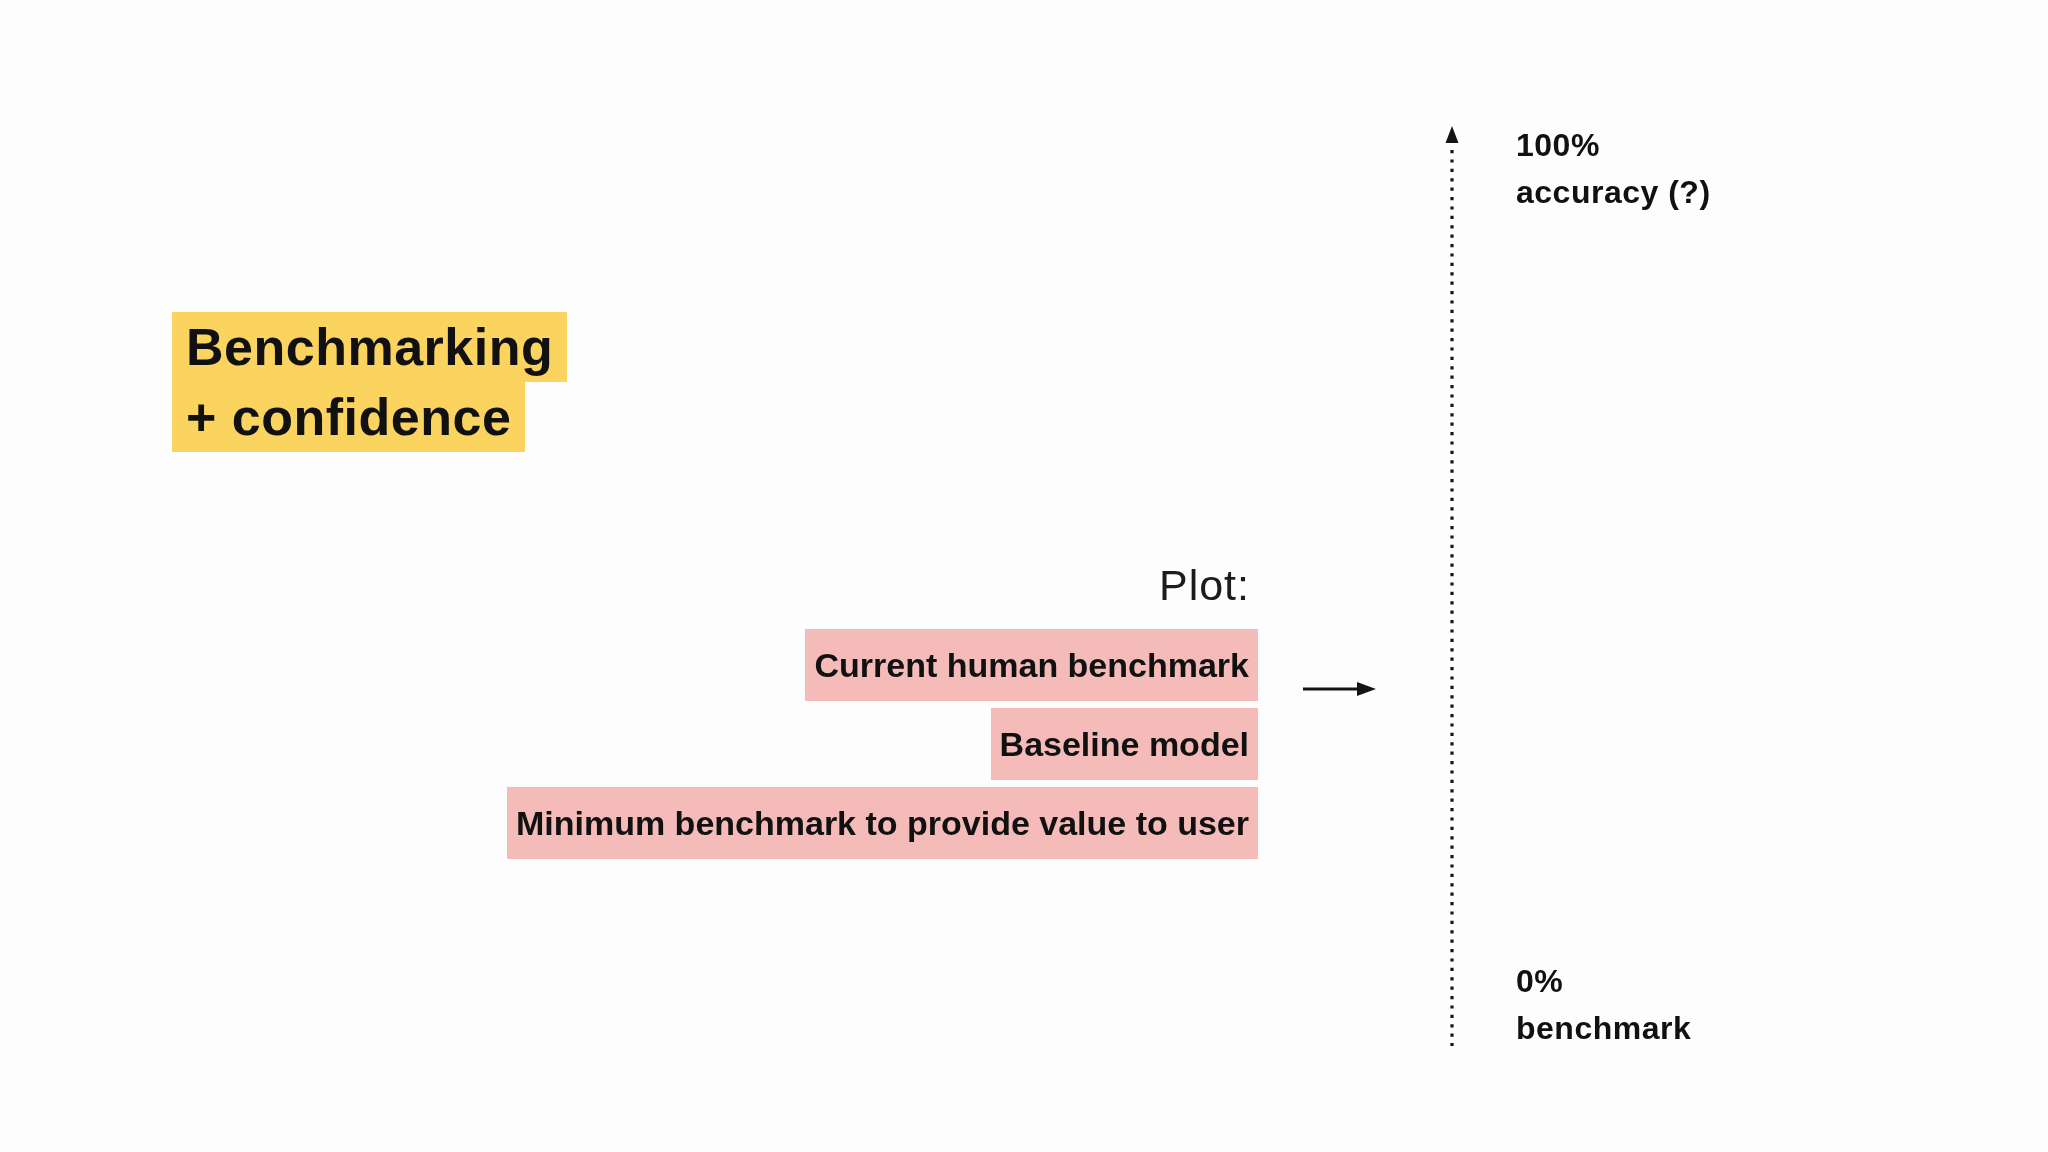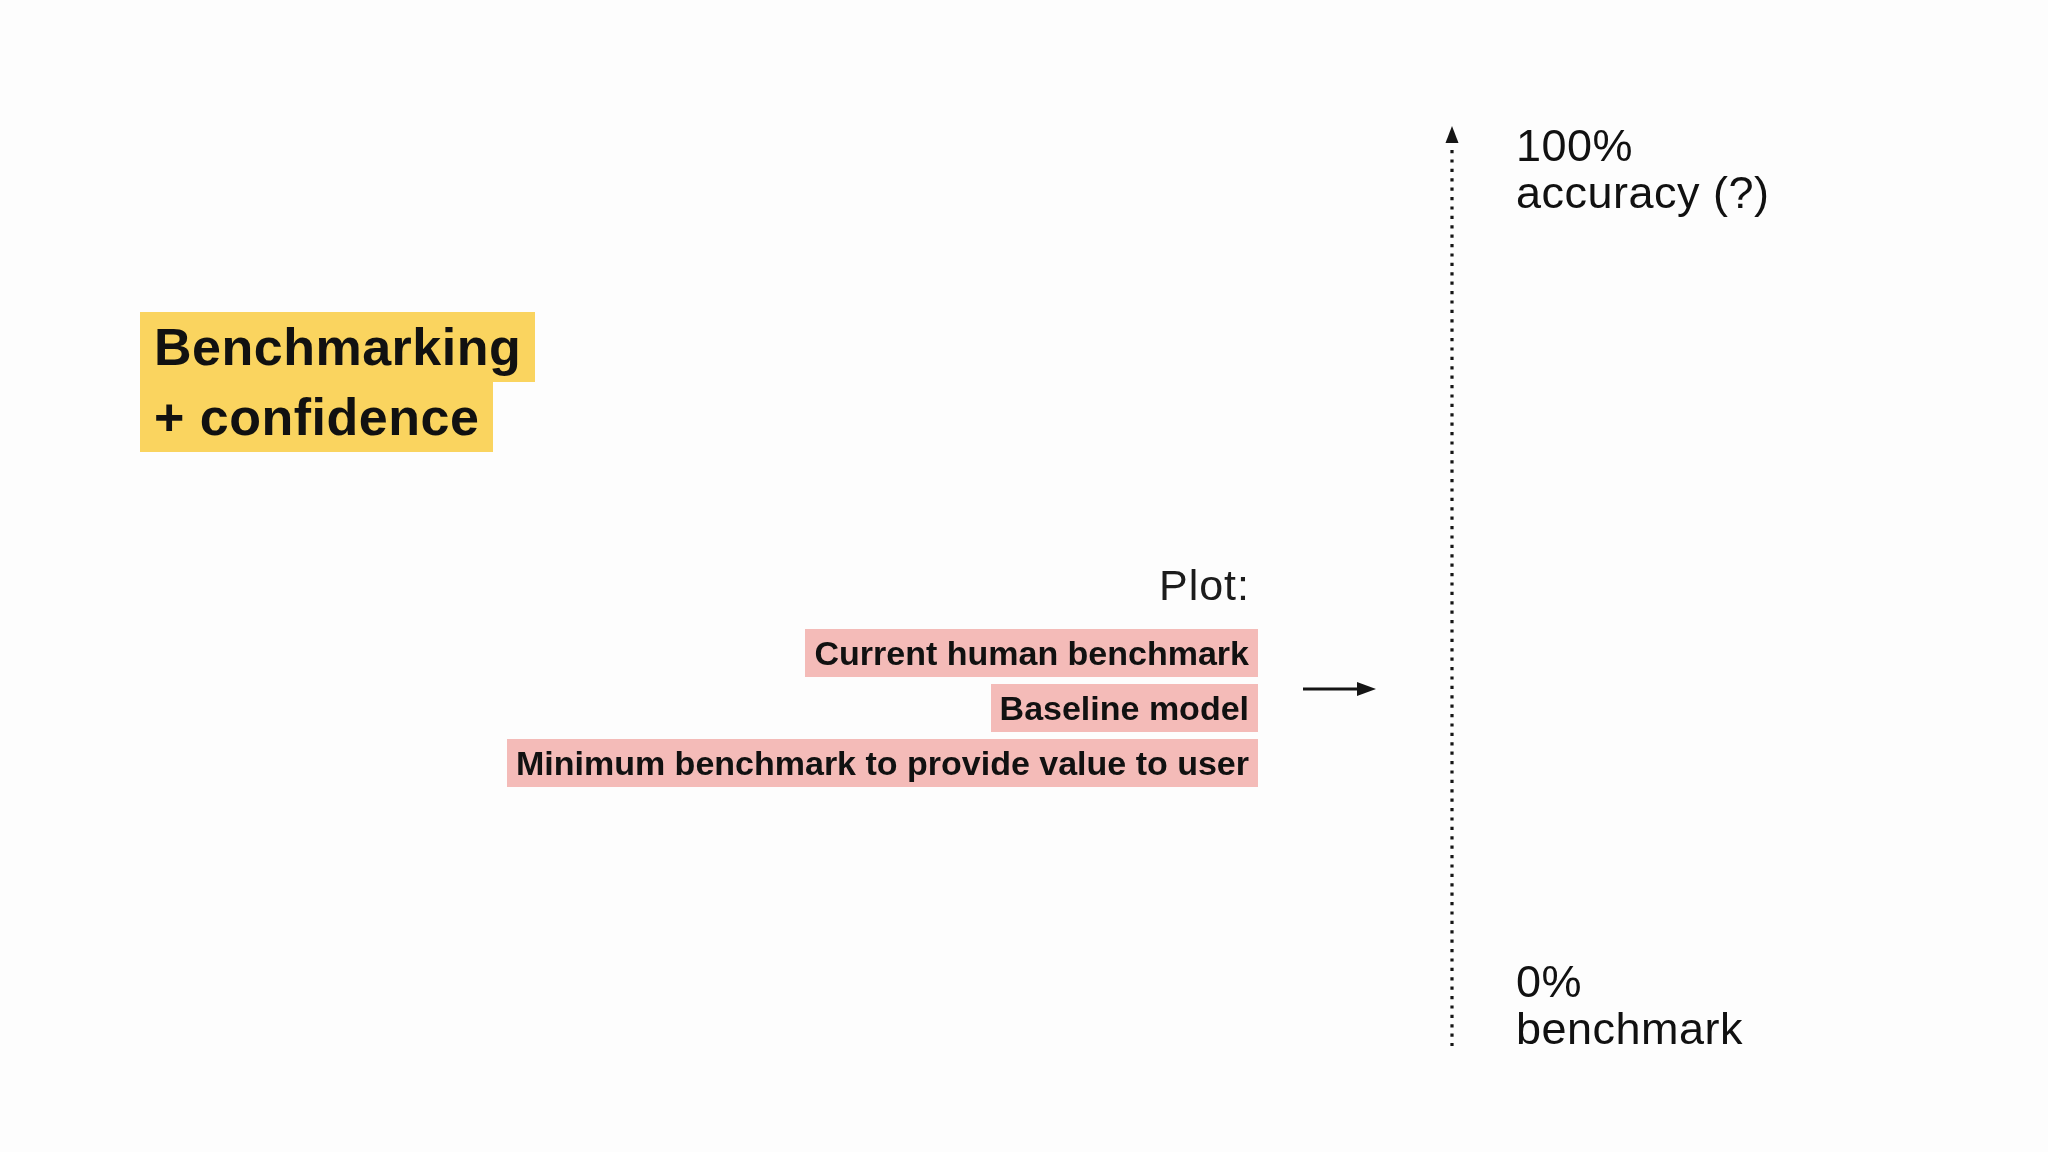--- a/index.html
+++ b/index.html
@@ -25,20 +25,21 @@
   }
   .title-line {
     display: table;
     background: var(--title-highlight, #FAD45F);
     font-size: 52px;
     font-weight: 700;
     line-height: 70px;
     padding: 0 14px;
     letter-spacing: 0.5px;
     white-space: nowrap;
+    margin-left: 32px;
   }
 
   
   .plot-block {
     position: absolute;
     right: 790px;
     top: 563px;
     text-align: right;
   }
   .plot-label {
@@ -53,21 +54,21 @@
   .plot-row {
     margin-top: 7px;
     line-height: 0;
   }
   .hl-pink {
     display: inline-block;
     background: var(--item-highlight, #F4BBB8);
     font-size: 34px;
     font-weight: 700;
     line-height: 40px;
-    padding: 4px 9px;
+    padding: 16px 9px;
     white-space: nowrap;
   }
 
   
   .right-arrow {
     position: absolute;
     left: 1301px;
     top: 675px;
     width: 76px;
     height: 28px;
@@ -77,22 +78,22 @@
     left: 1440px;
     top: 126px;
     width: 24px;
     height: 924px;
   }
 
   
   .axis-label {
     position: absolute;
     left: 1516px;
-    font-size: 45px;
-    font-weight: 400;
+    font-size: 32px;
+    font-weight: 700;
     line-height: 47px;
     letter-spacing: 0.5px;
   }
   .axis-label.top { top: 122px; }
   .axis-label.bottom { top: 958px; }
 </style>
 </head>
 <body>
 
 <div class="slide">

